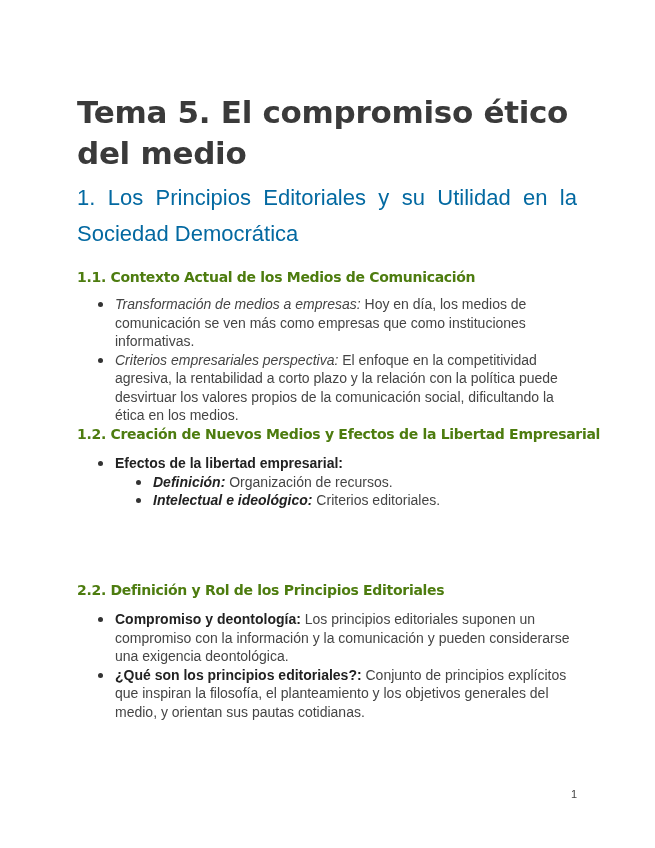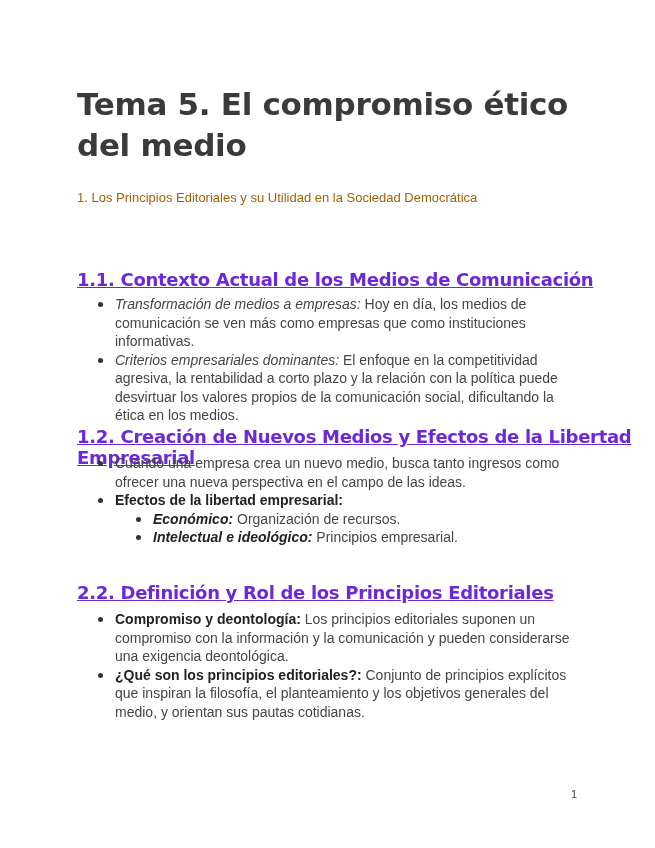--- a/index.html
+++ b/index.html
@@ -1,56 +1,55 @@
 <!DOCTYPE html>
 <html><head>
 <meta charset="utf-8">
 <style>
   html, body { margin: 0; padding: 0; background: #ffffff; }
   body { width: 655px; height: 848px; position: relative; overflow: hidden;
          font-family: "Liberation Sans", sans-serif; color: #404040; }
   .page { position: absolute; left: 0; top: 0; width: 655px; height: 848px; }
-  .title { position: absolute; left: 77px; top: 84px; width: 520px;
+  .title { position: absolute; left: 77px; top: 92px; width: 520px;
            font-family: "DejaVu Sans", sans-serif; font-weight: bold;
            font-size: 31px; line-height: 41px; color: #3a3a3a; letter-spacing: -0.3px; }
   .h1 { position: absolute; left: 77px; top: 180px; width: 500px;
-        font-size: 13px; line-height: 36px; color: #a16207; text-align: justify;
+        font-size: 22px; line-height: 36px; color: #0369a1; text-align: justify;
         text-align-last: left; }
-  .h2 { position: absolute; left: 77px; font-weight: bold; font-size: 18px; color: #6d28d9;
-        font-family: "DejaVu Sans", sans-serif; letter-spacing: -0.3px; text-decoration: underline; }
+  .h2 { position: absolute; left: 77px; font-weight: bold; font-size: 14px; color: #4d7c0f;
+        font-family: "DejaVu Sans", sans-serif; letter-spacing: -0.3px; }
   ul { list-style: none; margin: 0; padding: 0; }
   .list { position: absolute; left: 97px; width: 490px; font-size: 14px; line-height: 18.5px; color: #454545; }
   .list li { position: relative; padding-left: 18px; }
   .list li::before { content: ""; position: absolute; left: 1px; top: 7px; width: 5px; height: 5px; border-radius: 50%; background: #333; }
   .sub { margin-left: 20px; }
   .it { font-style: italic; }
   .b { font-weight: bold; color: #222; }
   .bi { font-weight: bold; font-style: italic; color: #222; }
   .pagenum { position: absolute; left: 571px; top: 788px; font-size: 11px; color: #444; }
 </style>
 </head>
 <body>
 
 <div class="page">
   <div class="title">Tema 5. El compromiso ético del medio</div>
   <div class="h1">1. Los Principios Editoriales y su Utilidad en la Sociedad Democrática</div>
 
   <div class="h2" style="top:269px;">1.1. Contexto Actual de los Medios de Comunicación</div>
   <ul class="list" style="top:295px;">
     <li><span class="it">Transformación de medios a empresas:</span><span> Hoy en día, los medios de comunicación se ven más como empresas que como instituciones informativas.</span></li>
-    <li><span class="it">Criterios empresariales dominantes:</span><span> El enfoque en la competitividad agresiva, la rentabilidad a corto plazo y la relación con la política puede desvirtuar los valores propios de la comunicación social, dificultando la ética en los medios.</span></li>
+    <li><span class="it">Criterios empresariales perspectiva:</span><span> El enfoque en la competitividad agresiva, la rentabilidad a corto plazo y la relación con la política puede desvirtuar los valores propios de la comunicación social, dificultando la ética en los medios.</span></li>
   </ul>
 
   <div class="h2" style="top:426px;">1.2. Creación de Nuevos Medios y Efectos de la Libertad Empresarial</div>
   <ul class="list" style="top:454px;">
-    <li><span>Cuando una empresa crea un nuevo medio, busca tanto ingresos como ofrecer una nueva perspectiva en el campo de las ideas.</span></li>
     <li><span class="b">Efectos de la libertad empresarial:</span>
       <ul class="sub">
-        <li><span class="bi">Económico:</span><span> Organización de recursos.</span></li>
-        <li><span class="bi">Intelectual e ideológico:</span><span> Principios empresarial.</span></li>
+        <li><span class="bi">Definición:</span><span> Organización de recursos.</span></li>
+        <li><span class="bi">Intelectual e ideológico:</span><span> Criterios editoriales.</span></li>
       </ul>
     </li>
   </ul>
 
   <div class="h2" style="top:582px;">2.2. Definición y Rol de los Principios Editoriales</div>
   <ul class="list" style="top:610px;">
     <li><span class="b">Compromiso y deontología:</span><span> Los principios editoriales suponen un compromiso con la información y la comunicación y pueden considerarse una exigencia deontológica.</span></li>
     <li><span class="b">¿Qué son los principios editoriales?:</span><span> Conjunto de principios explícitos que inspiran la filosofía, el planteamiento y los objetivos generales del medio, y orientan sus pautas cotidianas.</span></li>
   </ul>
 

